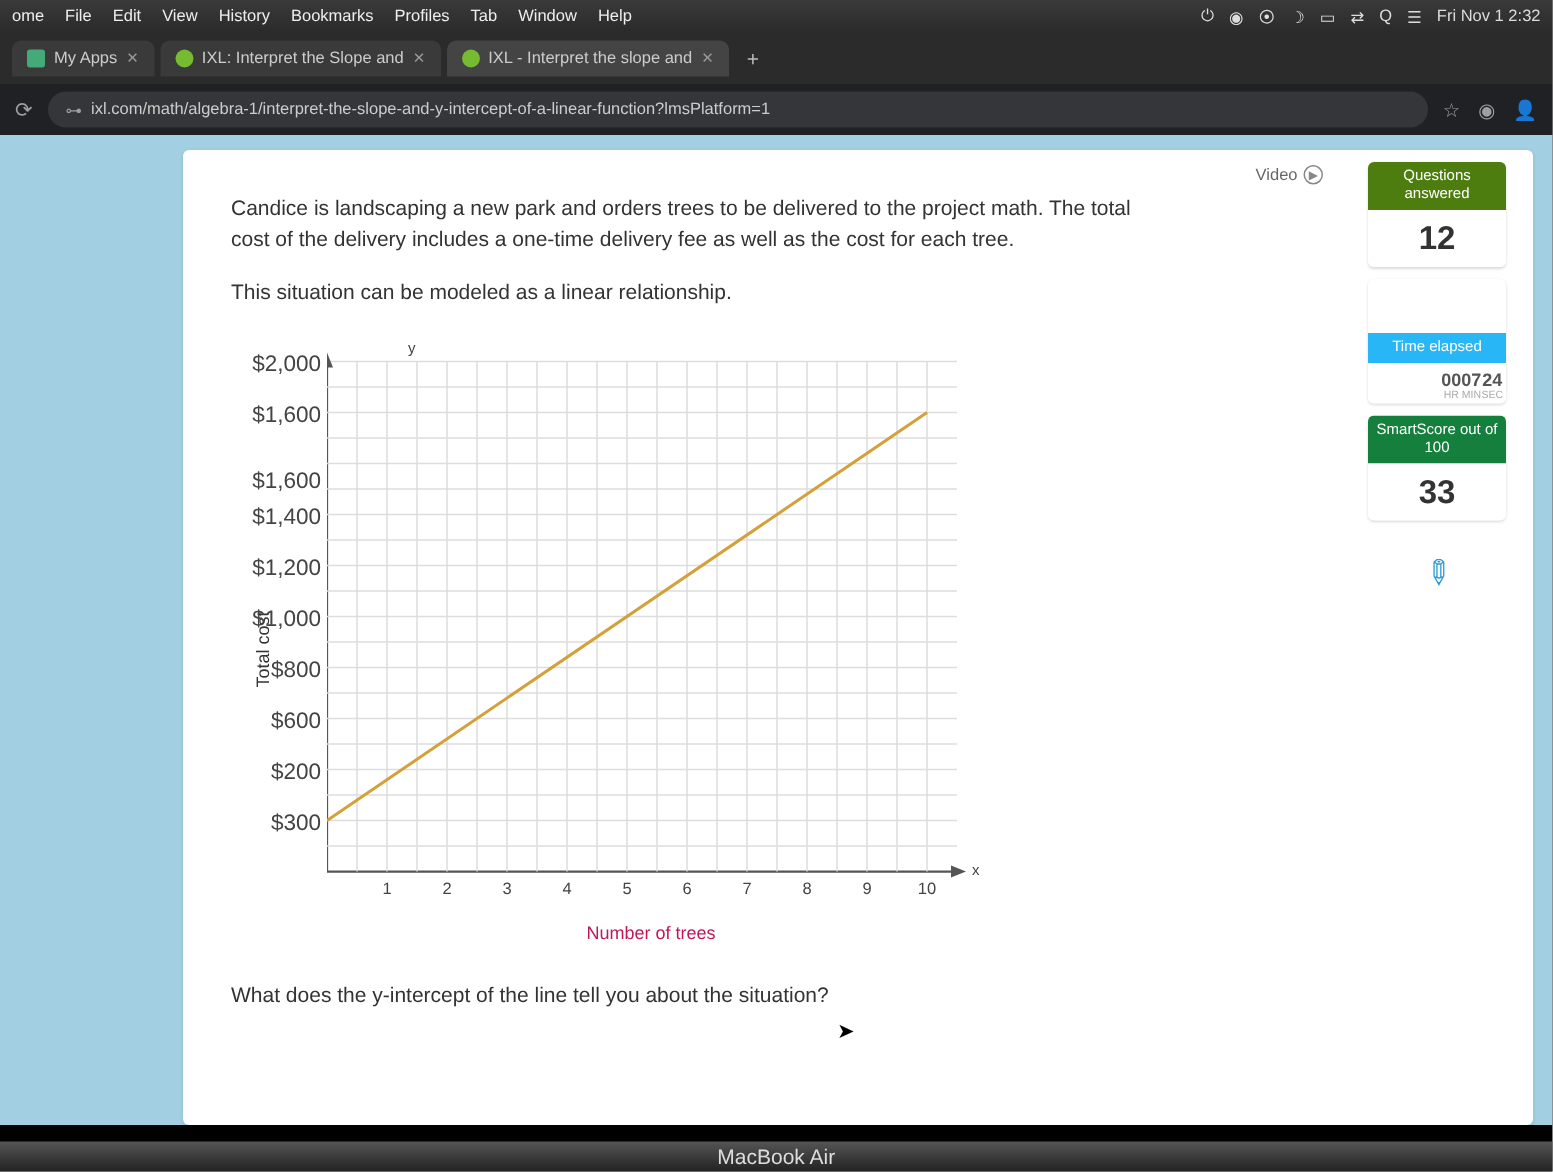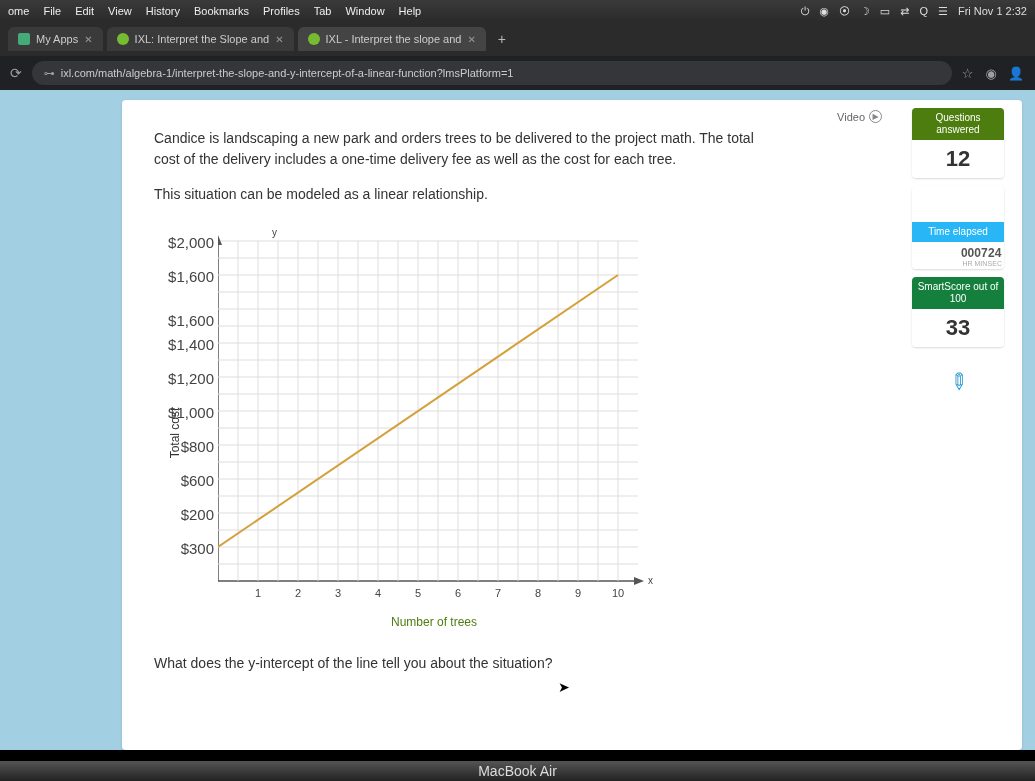--- a/index.html
+++ b/index.html
@@ -42,21 +42,21 @@
 .hdr.orange{ background:#15803d; }
 .timerrow { background:#fff; display:flex; justify-content:flex-end; padding:4px 2px 2px; }
 .timerrow div{ text-align:center; }
 .timerrow .n{ font-size:12px; color:#555; font-weight:bold;}
 .timerrow .u{ font-size:7px; color:#aaa; text-transform:uppercase;}
 .pencil { color:#2e9bd6; font-size:22px; margin-top:14px; transform:rotate(45deg); }
 
 
 .chart-wrap { margin-top:18px; position:relative; width:560px; height:420px; }
 .ylabel { position:absolute; left:-4px; top:50%; transform:translateY(-50%) rotate(-90deg); transform-origin:center; font-size:12px; color:#333; }
-.xlabel { position:absolute; bottom:-2px; left:50%; transform:translateX(-50%); font-size:12px; color:#4d7c0f; }
+.xlabel { position:absolute; bottom:-2px; left:50%; transform:translateX(-50%); font-size:12px; color:#be185d; }
 svg.plot { position:absolute; left:64px; top:8px; }
 .ytick { position:absolute; font-size:15px; color:#444; text-align:right; width:56px; }
 .xtick { position:absolute; font-size:11px; color:#444; text-align:center; width:20px; }
 .axislabel-y { position:absolute; left:118px; top:4px; font-size:10px; color:#444; }
 .axislabel-x { position:absolute; font-size:10px; color:#444; }
 
 .question2 { margin-top:12px; font-size:14px; color:#333; }
 
 
 .dockbar { position:absolute; bottom:0; left:0; right:0; height:20px; background:linear-gradient(#555,#222); display:flex; align-items:center; justify-content:center; color:#ddd; font-size:14px; font-family: -apple-system, Helvetica; }

